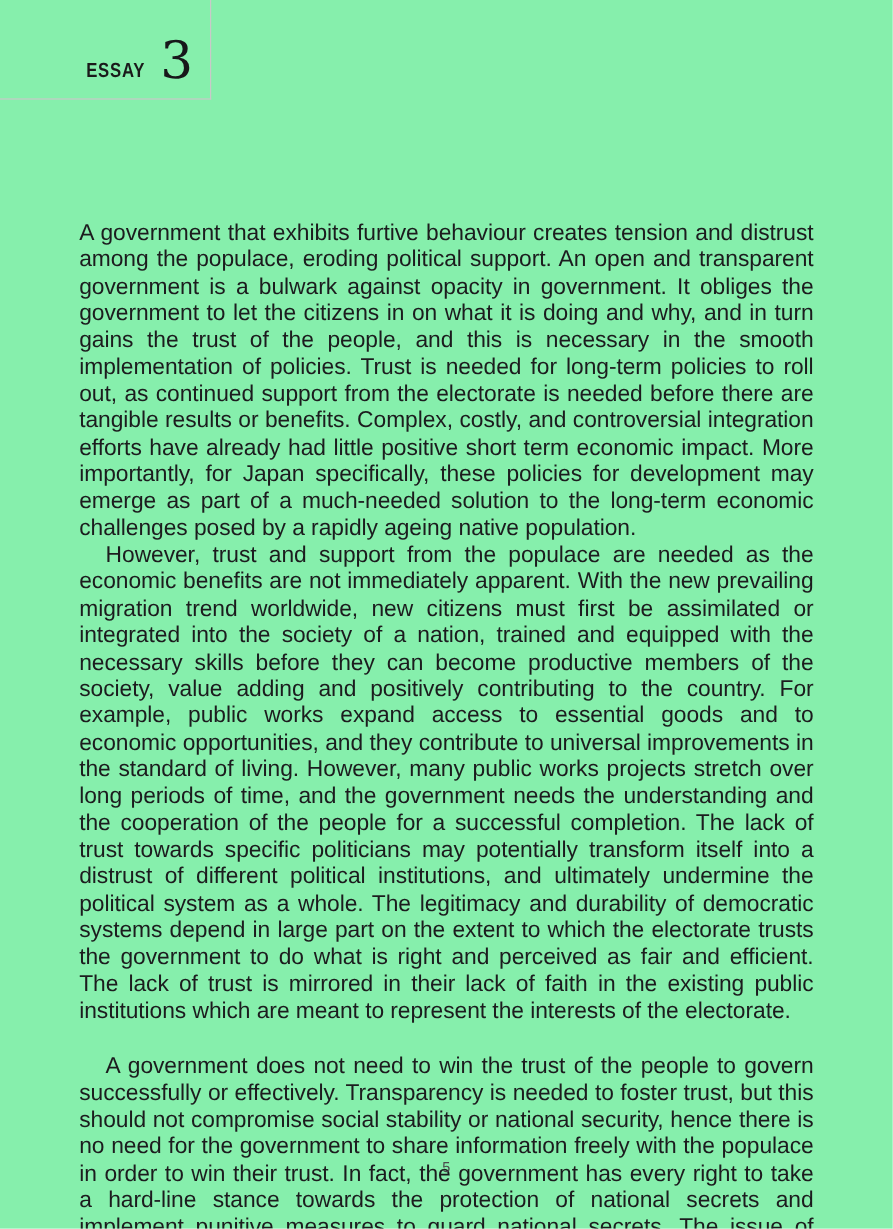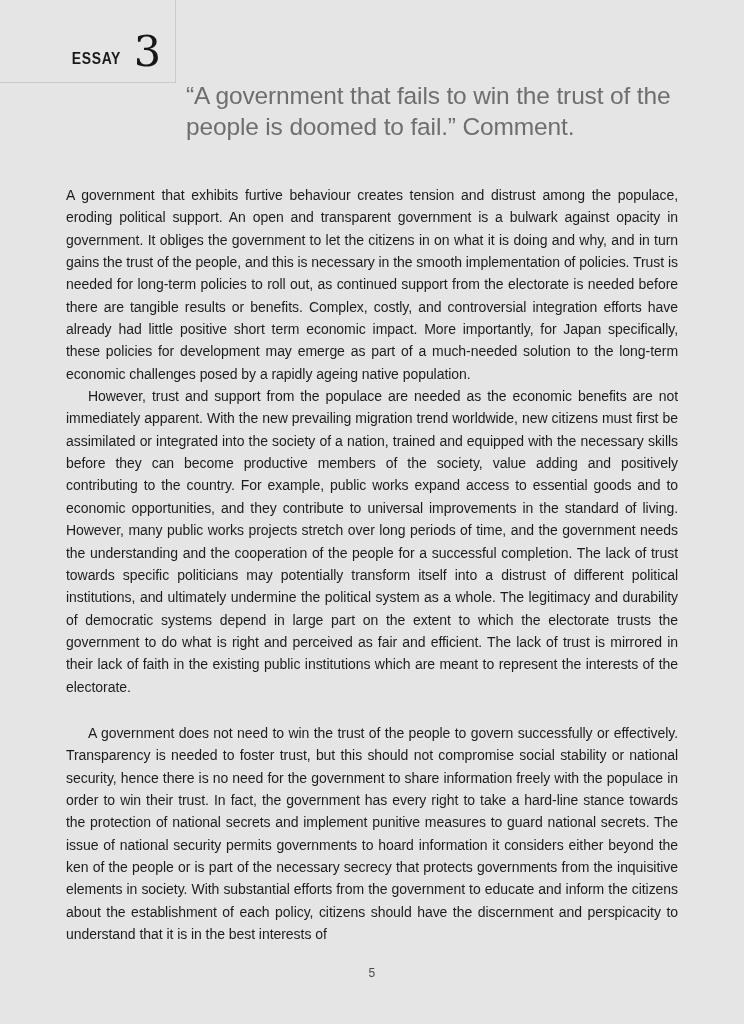--- a/index.html
+++ b/index.html
@@ -4,21 +4,21 @@
 <style>
   html, body {
     margin: 0;
     padding: 0;
     background: #ffffff;
   }
   .page {
     position: relative;
     width: 744px;
     height: 1024px;
-    background: #e5e5e5;
+    background: #86efac;
     overflow: hidden;
     font-family: "Liberation Sans", "DejaVu Sans", sans-serif;
     -webkit-font-smoothing: antialiased;
   }
 
   
   .essay-box {
     position: absolute;
     left: -10px;
     top: -10px;
@@ -71,21 +71,21 @@
 
   
   .body-col {
     position: absolute;
     left: 66px;
     top: 184px;
     width: 612px;
   }
   .body-col p {
     margin: 0;
-    font-size: 14px;
+    font-size: 19px;
     line-height: 22.35px;
     color: #1c1c1e;
     text-align: justify;
     text-justify: inter-word;
     letter-spacing: -0.05px;
     hyphens: manual;
   }
   .body-col p.indent {
     text-indent: 22px;
   }
@@ -108,22 +108,20 @@
 </head>
 <body>
 
 <div class="page">
 
   <div class="essay-box">
     <span class="essay-label">ESSAY</span>
     <span class="essay-number">3</span>
   </div>
 
-  <div class="essay-title">“A government that fails to win the trust of the
-people is doomed to fail.” Comment.</div>
 
   <div class="body-col">
     <p>A government that exhibits furtive behaviour creates tension and distrust among the populace, eroding political support. An open and transparent government is a bulwark against opacity in government. It obliges the government to let the citizens in on what it is doing and why, and in turn gains the trust of the people, and this is necessary in the smooth implementation of policies. Trust is needed for long-term policies to roll out, as continued support from the electorate is needed before there are tangible results or benefits. Complex, costly, and controversial integration efforts have already had little positive short term economic impact. More importantly, for Japan specifically, these policies for development may emerge as part of a much-needed solution to the long-term economic challenges posed by a rapidly ageing native population.</p>
     <p class="indent">However, trust and support from the populace are needed as the economic benefits are not immediately apparent. With the new prevailing migration trend worldwide, new citizens must first be assimilated or integrated into the society of a nation, trained and equipped with the necessary skills before they can become productive members of the society, value adding and positively contributing to the country. For example, public works expand access to essential goods and to economic opportunities, and they contribute to universal improvements in the standard of living. However, many public works projects stretch over long periods of time, and the government needs the understanding and the cooperation of the people for a successful completion. The lack of trust towards specific politicians may potentially transform itself into a distrust of different political institutions, and ultimately undermine the political system as a whole. The legitimacy and durability of democratic systems depend in large part on the extent to which the electorate trusts the government to do what is right and perceived as fair and efficient. The lack of trust is mirrored in their lack of faith in the existing public institutions which are meant to represent the interests of the electorate.</p>
     <p class="indent gap-before">A government does not need to win the trust of the people to govern successfully or effectively. Transparency is needed to foster trust, but this should not compromise social stability or national security, hence there is no need for the government to share information freely with the populace in order to win their trust. In fact, the government has every right to take a hard-line stance towards the protection of national secrets and implement punitive measures to guard national secrets. The issue of national security permits governments to hoard information it considers either beyond the ken of the people or is part of the necessary secrecy that protects governments from the inquisitive elements in society. With substantial efforts from the government to educate and inform the citizens about the establishment of each policy, citizens should have the discernment and perspicacity to understand that it is in the best interests of</p>
   </div>
 
   <div class="folio">5</div>
 
 </div>

